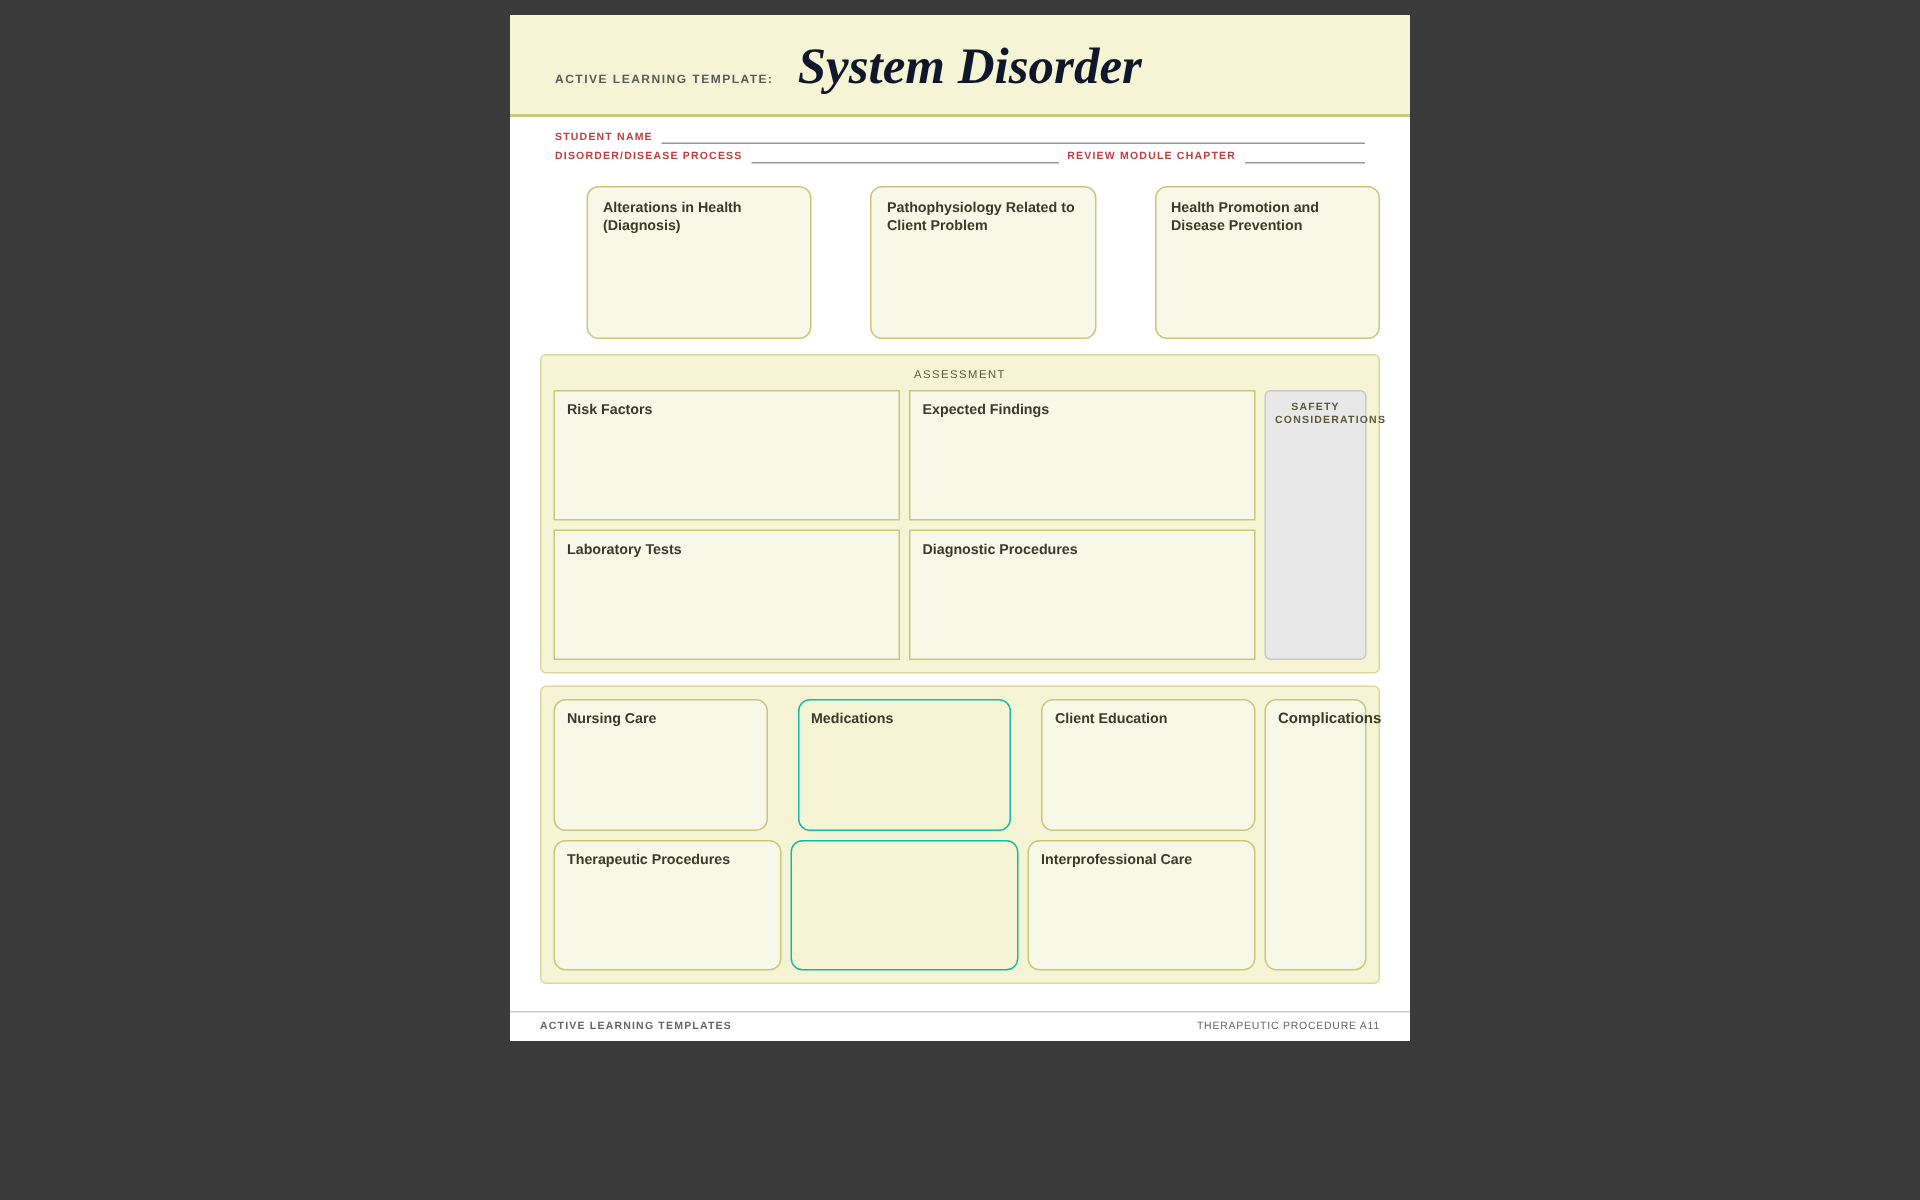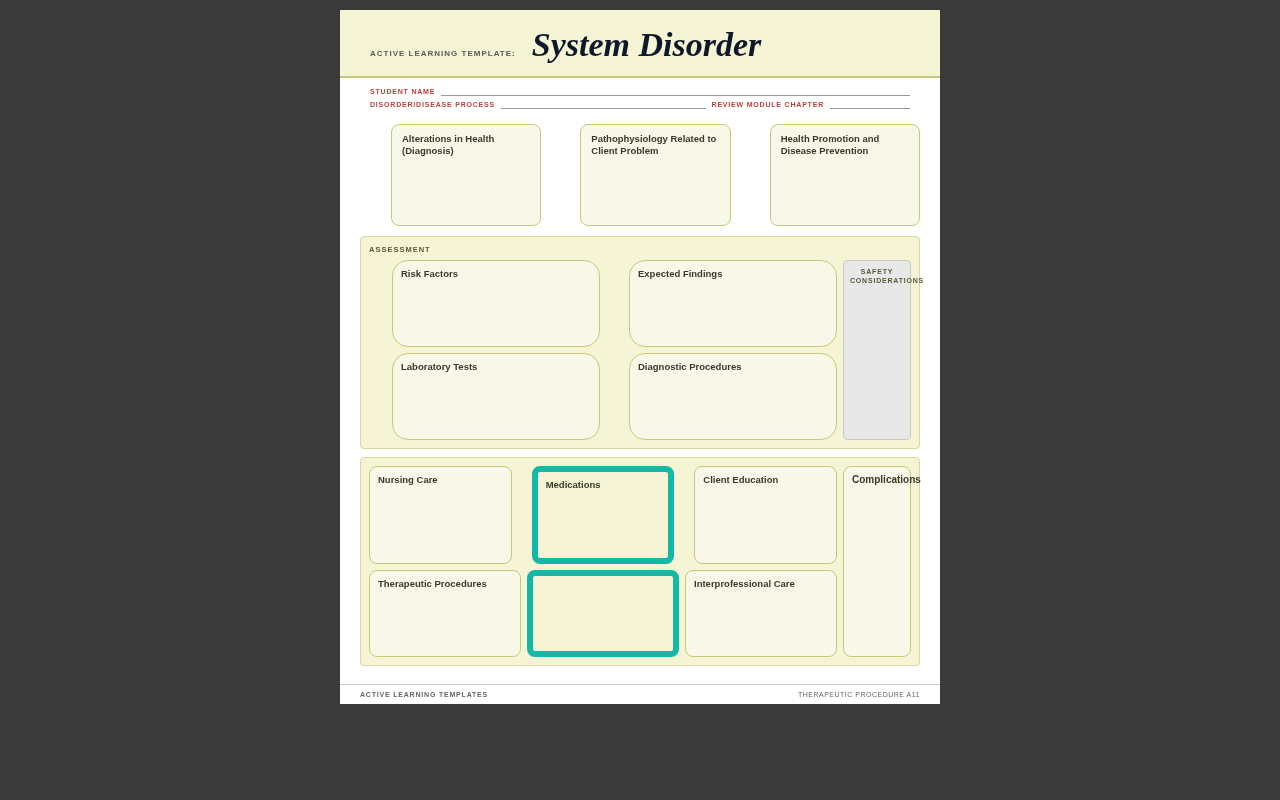--- a/index.html
+++ b/index.html
@@ -101,45 +101,45 @@
     
     .section-container {
       background: #f5f5d5;
       border: 1px solid #d8d8a0;
       border-radius: 4px;
       padding: 8px;
       margin-bottom: 8px;
     }
     .section-header {
       font-size: 7.5px;
-      font-weight: bold;
+      font-weight: normal;
       color: #5a5a3a;
       letter-spacing: 1px;
       text-transform: uppercase;
       margin-bottom: 6px;
+      text-align: center;
     }
     .assessment-layout {
       display: flex;
       gap: 6px;
     }
     .assessment-main {
       flex: 1;
     }
     .assessment-grid {
       display: grid;
       grid-template-columns: 1fr 1fr;
       gap: 6px;
     }
     .assessment-card {
       background: #f8f8e8;
       border: 1.5px solid #c8c87a;
-      border-radius: 16px;
+      border-radius: 0;
       padding: 7px 8px;
       min-height: 80px;
-      margin-left: 23px;
     }
     .safety-panel {
       width: 68px;
       background: #e8e8e8;
       border: 1px solid #c8c8c8;
       border-radius: 4px;
       padding: 6px;
     }
     .safety-title {
       font-size: 7px;
@@ -171,21 +171,21 @@
     }
     .pcc-card {
       background: #f8f8e8;
       border: 1.5px solid #c8c87a;
       border-radius: 8px;
       padding: 7px 8px;
       min-height: 80px;
     }
     .pcc-card.medications-col {
       background: #f5f5d5;
-      border: 6px solid #14b8a6;
+      border: 1px solid #14b8a6;
     }
     .complications-panel {
       width: 68px;
       background: #f8f8e8;
       border: 1.5px solid #c8c87a;
       border-radius: 8px;
       padding: 7px 8px;
     }
     .complications-title {
       font-size: 10px;

